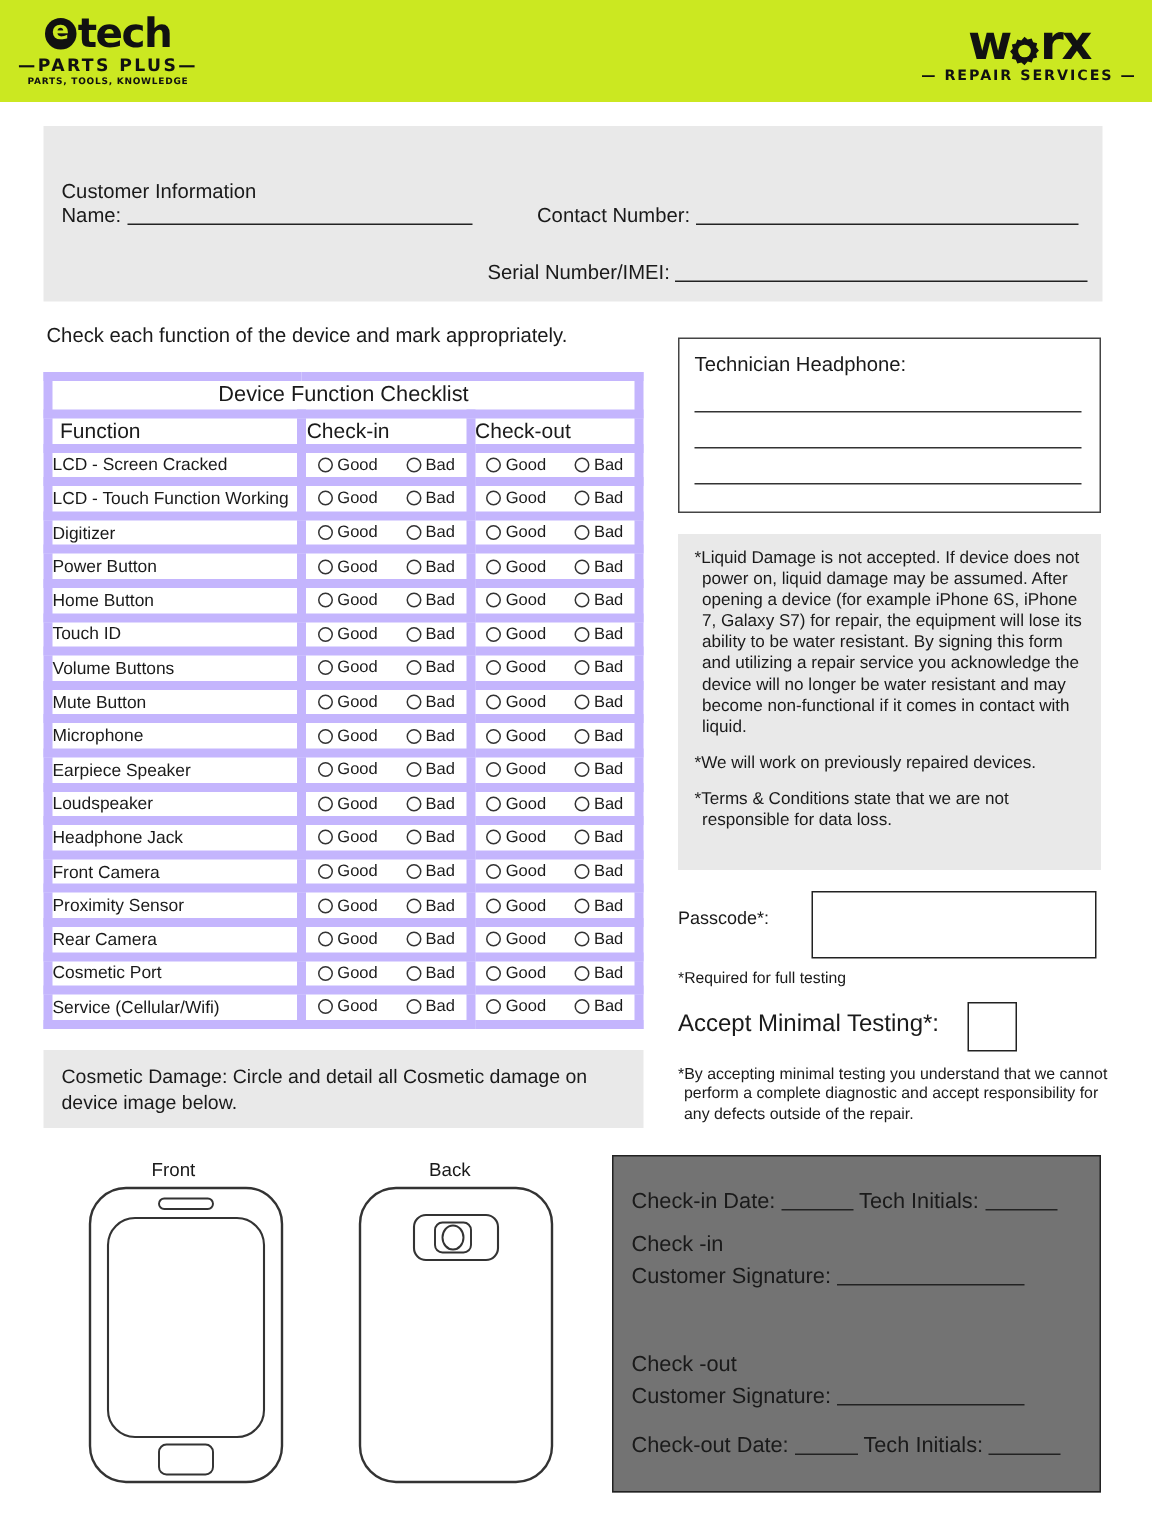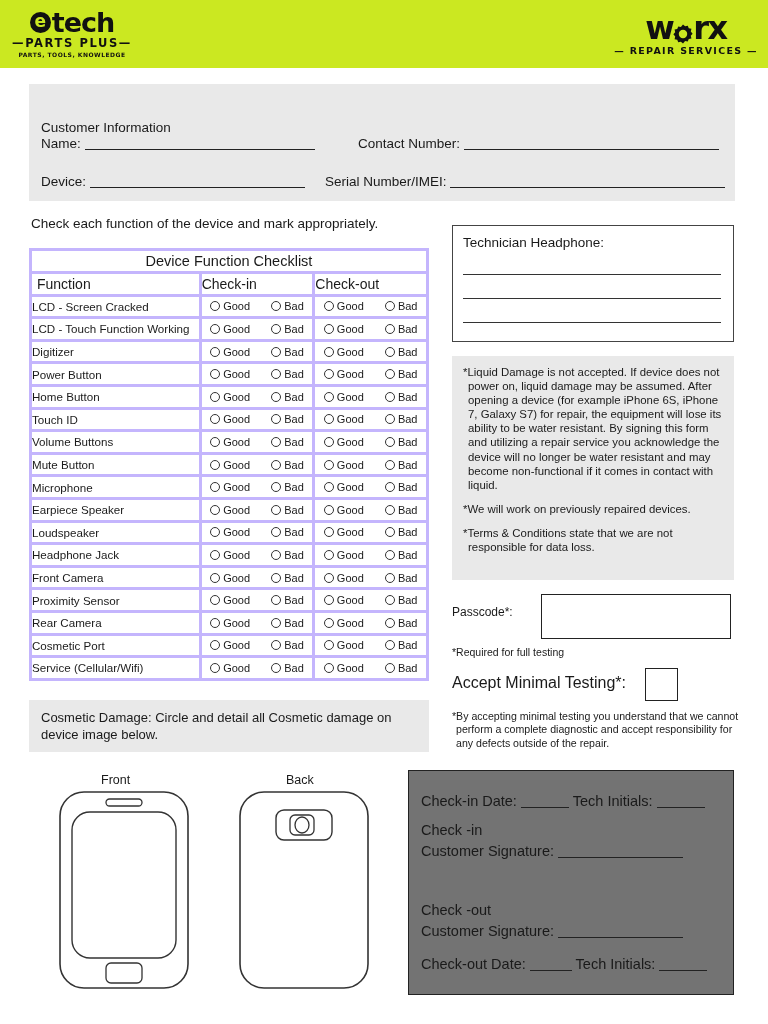--- a/index.html
+++ b/index.html
@@ -87,21 +87,21 @@
   }
 
   
   .tbl {
     position: absolute; left: 29px; top: 248px;
     width: 400px;
     border-collapse: collapse;
     border: 1.4px solid #333;
     font-size: 11.5px;
   }
-  .tbl td { border: 3px solid #c4b5fd; padding: 0; height: 22.6px; }
+  .tbl td { border: 6px solid #c4b5fd; padding: 0; height: 22.6px; }
   .tbl .cap {
     text-align: center; font-size: 14.5px; height: 23px; padding: 1px 0 2px;
   }
   .tbl .hdr { font-size: 14px; }
   .tbl .hdr .fn { padding-left: 5px; }
   .tbl .hdr .ctr { }
   .fn-cell { padding-left: 5px; font-size: 11.6px; white-space: nowrap; margin-top: 15px; }
   .opt-cell { padding: 0 4px; }
   .opts { display: flex; align-items: center; justify-content: space-around; gap: 4px; }
   .opt { display: flex; align-items: center; gap: 3px; font-size: 11px; }
@@ -226,24 +226,20 @@
     <div class="cust-row r1">
       <span>Name:</span>
       <span class="ul" style="width:230px"></span>
     </div>
 
     <div class="cust-row r2">
       <span>Contact Number:</span>
       <span class="ul" style="width:255px"></span>
     </div>
 
-    <div class="cust-row r3">
-      <span>Device:</span>
-      <span class="ul" style="width:215px"></span>
-    </div>
 
     <div class="cust-row r4">
       <span>Serial Number/IMEI:</span>
       <span class="ul" style="width:275px"></span>
     </div>
   </div>
 
   <div class="instruction">Check each function of the device and mark appropriately.</div>
 
   <table class="tbl">

